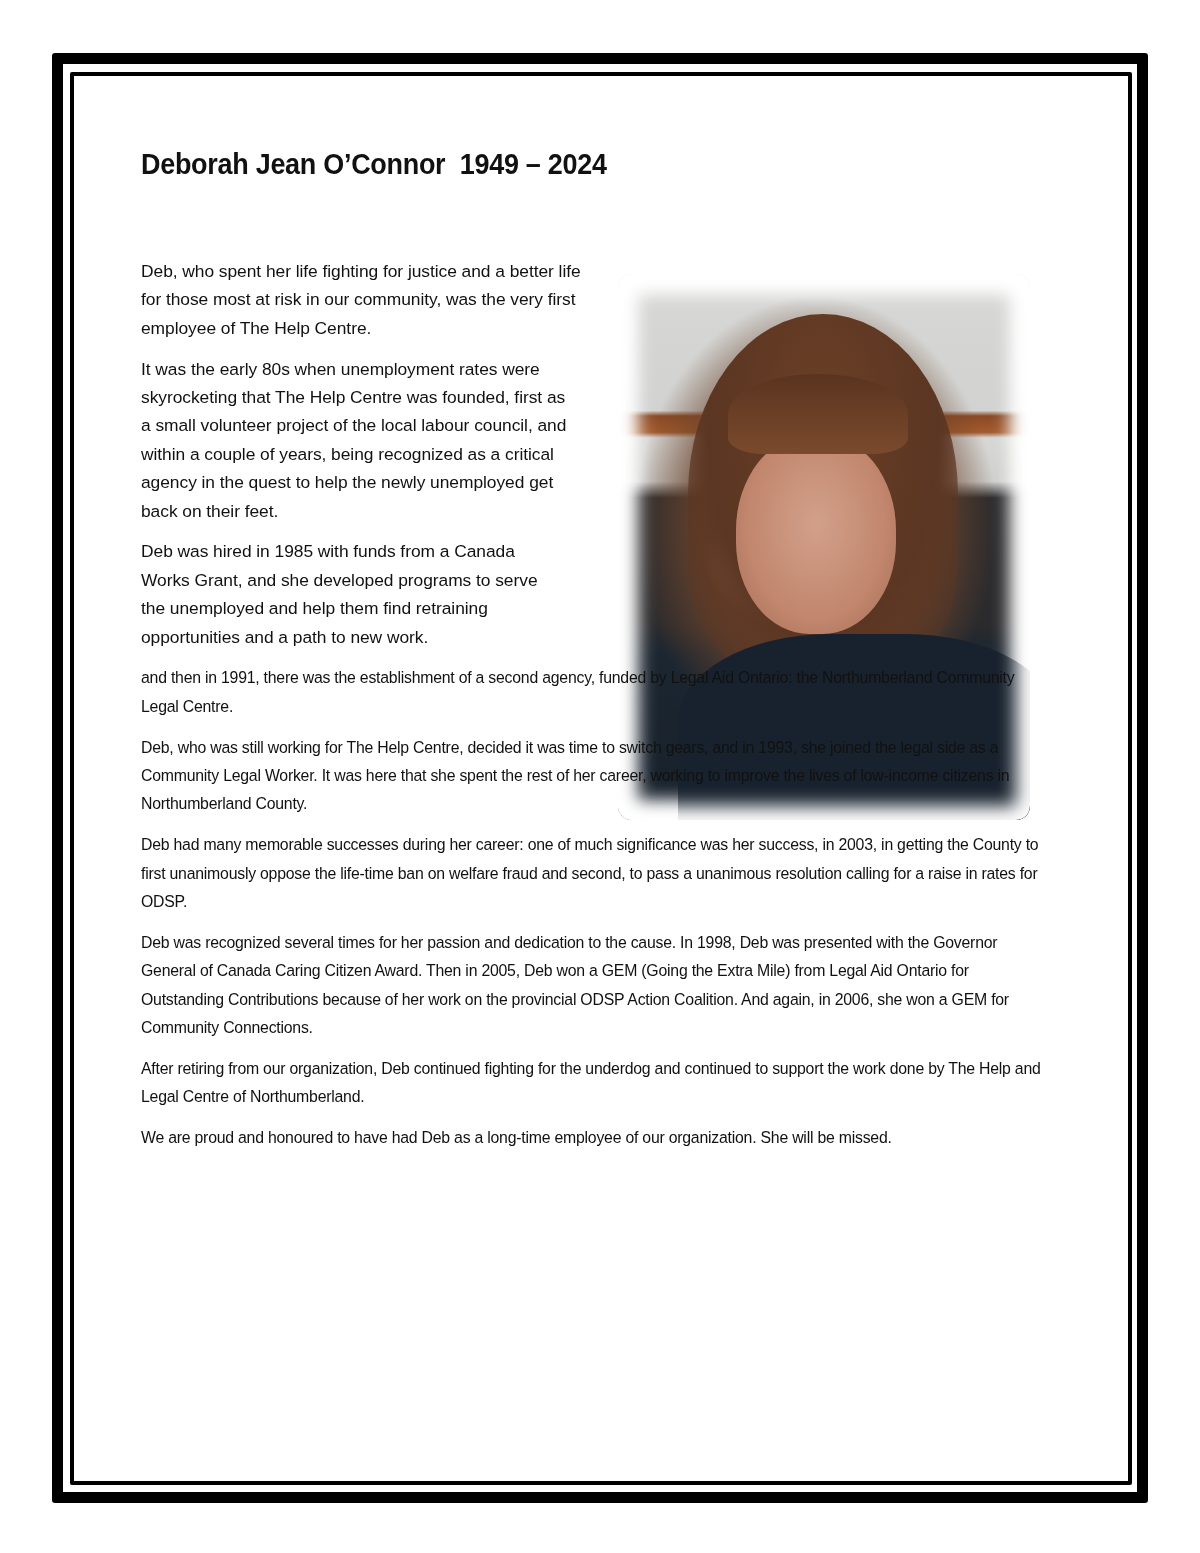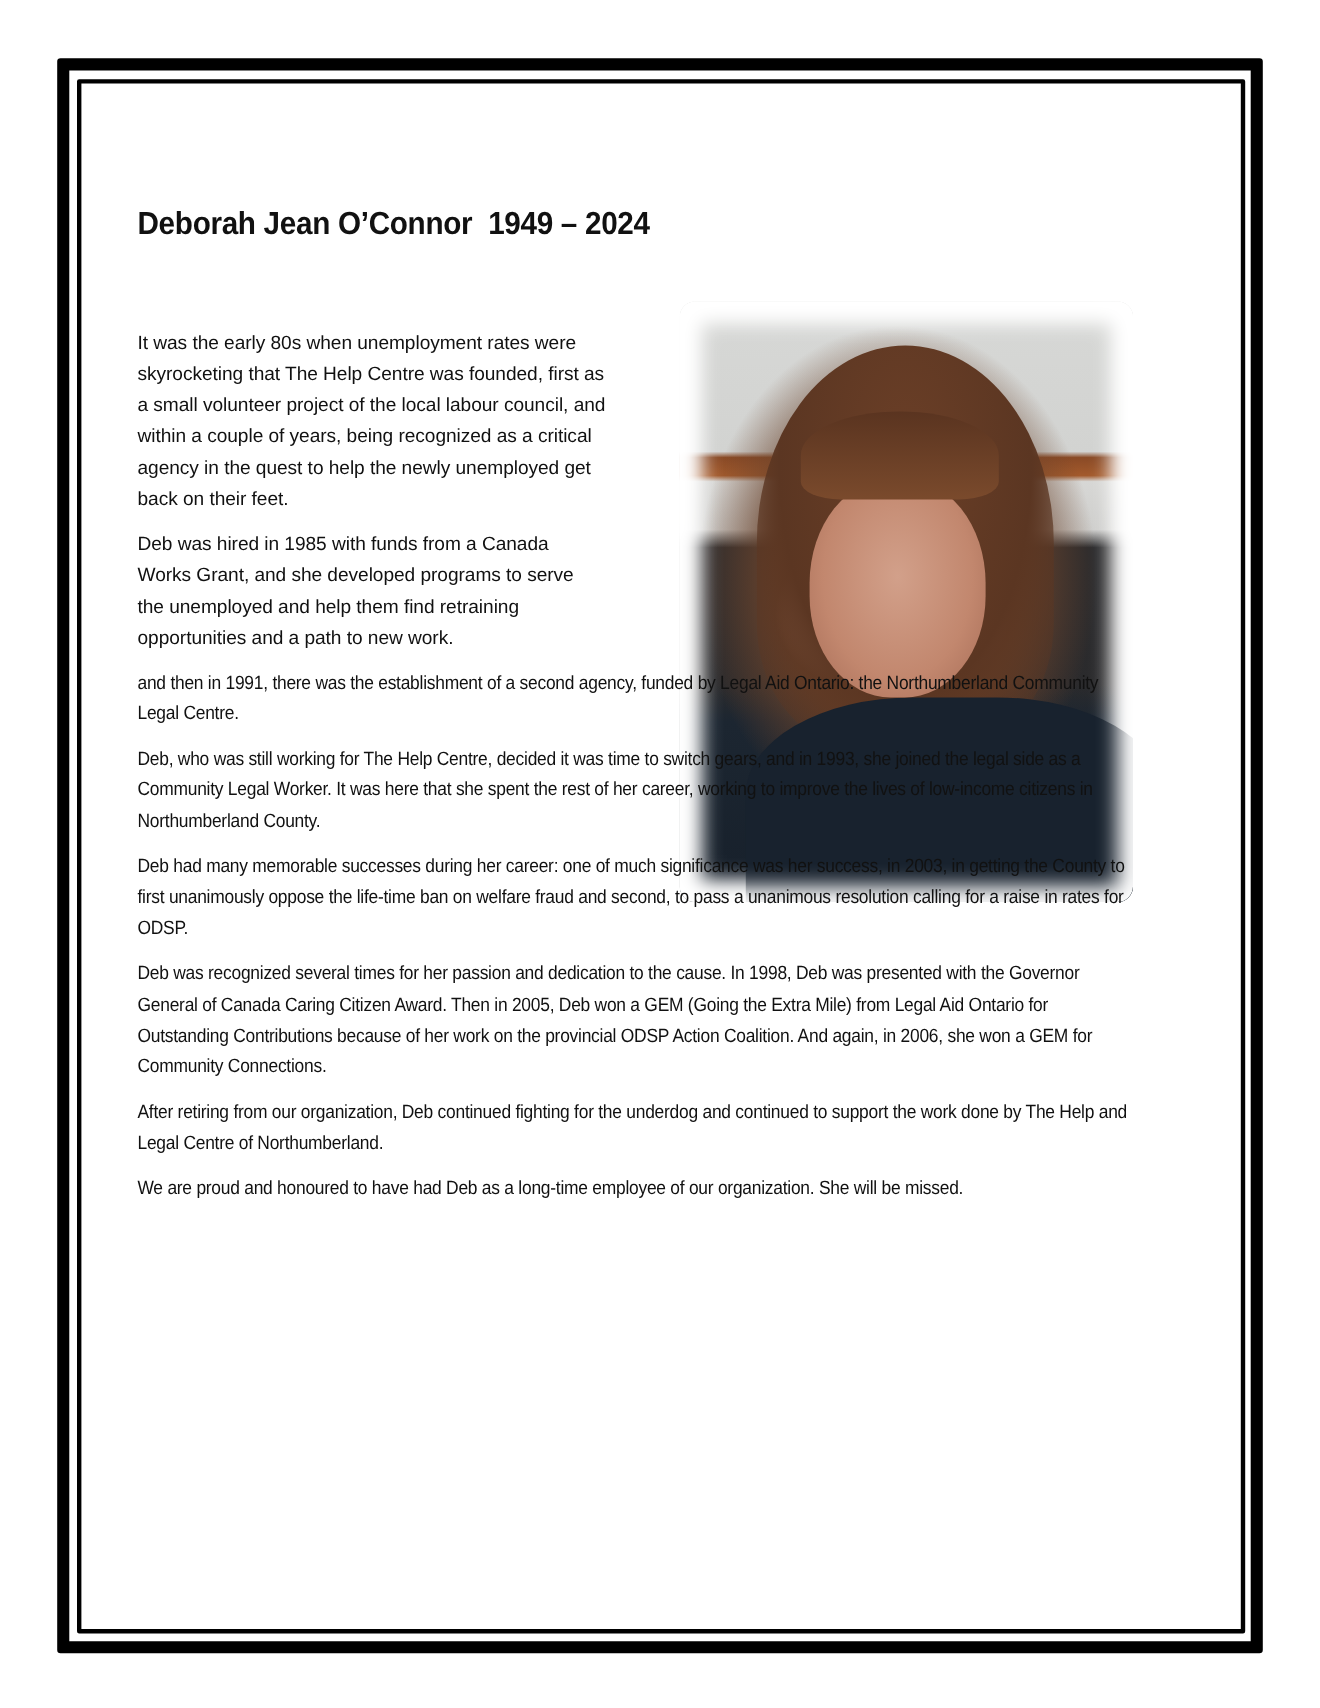--- a/index.html
+++ b/index.html
@@ -28,24 +28,23 @@
       position: absolute;
       left: 70px;
       top: 72px;
       width: 1054px;
       height: 1405px;
       border: 4px solid #000;
       border-radius: 2px;
     }
     .page {
       position: absolute;
-      left: 125px;
+      left: 141px;
       top: 140px;
       width: 912px;
-      margin-top: 40px;
     }
     .title {
       font-size: 29px;
       font-weight: bold;
       letter-spacing: -0.3px;
       line-height: 48px;
       margin: 0;
       white-space: pre;
       transform: scaleX(0.93);
       transform-origin: left center;
@@ -141,20 +140,21 @@
   <div class="sweater"></div>
   <div class="face"></div>
   <div class="fringe"></div>
 </div>
 
 <div class="page">
   <h1 class="title">Deborah Jean O’Connor  1949 – 2024</h1>
 
   <div class="body">
     <div class="narrow">
+      <p>Deb, who spent her life fighting for justice and a better life for those most at risk in our community, was the very first employee of The Help Centre.</p>
       <p style="width:430px">It was the early 80s when unemployment rates were skyrocketing that The Help Centre was founded, first as a small volunteer project of the local labour council, and within a couple of years, being recognized as a critical agency in the quest to help the newly unemployed get back on their feet.</p>
       <p style="width:425px">Deb was hired in 1985 with funds from a Canada Works Grant, and she developed programs to serve the unemployed and help them find retraining opportunities and a path to new work.</p>
     </div>
     <div class="wide">
       <p>and then in 1991, there was the establishment of a second agency, funded by Legal Aid Ontario: the Northumberland Community Legal Centre.</p>
       <p>Deb, who was still working for The Help Centre, decided it was time to switch gears, and in 1993, she joined the legal side as a Community Legal Worker. It was here that she spent the rest of her career, working to improve the lives of low-income citizens in Northumberland County.</p>
       <p>Deb had many memorable successes during her career: one of much significance was her success, in 2003, in getting the County to first unanimously oppose the life-time ban on welfare fraud and second, to pass a unanimous resolution calling for a raise in rates for ODSP.</p>
       <p>Deb was recognized several times for her passion and dedication to the cause. In 1998, Deb was presented with the Governor General of Canada Caring Citizen Award. Then in 2005, Deb won a GEM (Going the Extra Mile) from Legal Aid Ontario for Outstanding Contributions because of her work on the provincial ODSP Action Coalition. And again, in 2006, she won a GEM for Community Connections.</p>
       <p>After retiring from our organization, Deb continued fighting for the underdog and continued to support the work done by The Help and Legal Centre of Northumberland.</p>
       <p>We are proud and honoured to have had Deb as a long-time employee of our organization. She will be missed.</p>

